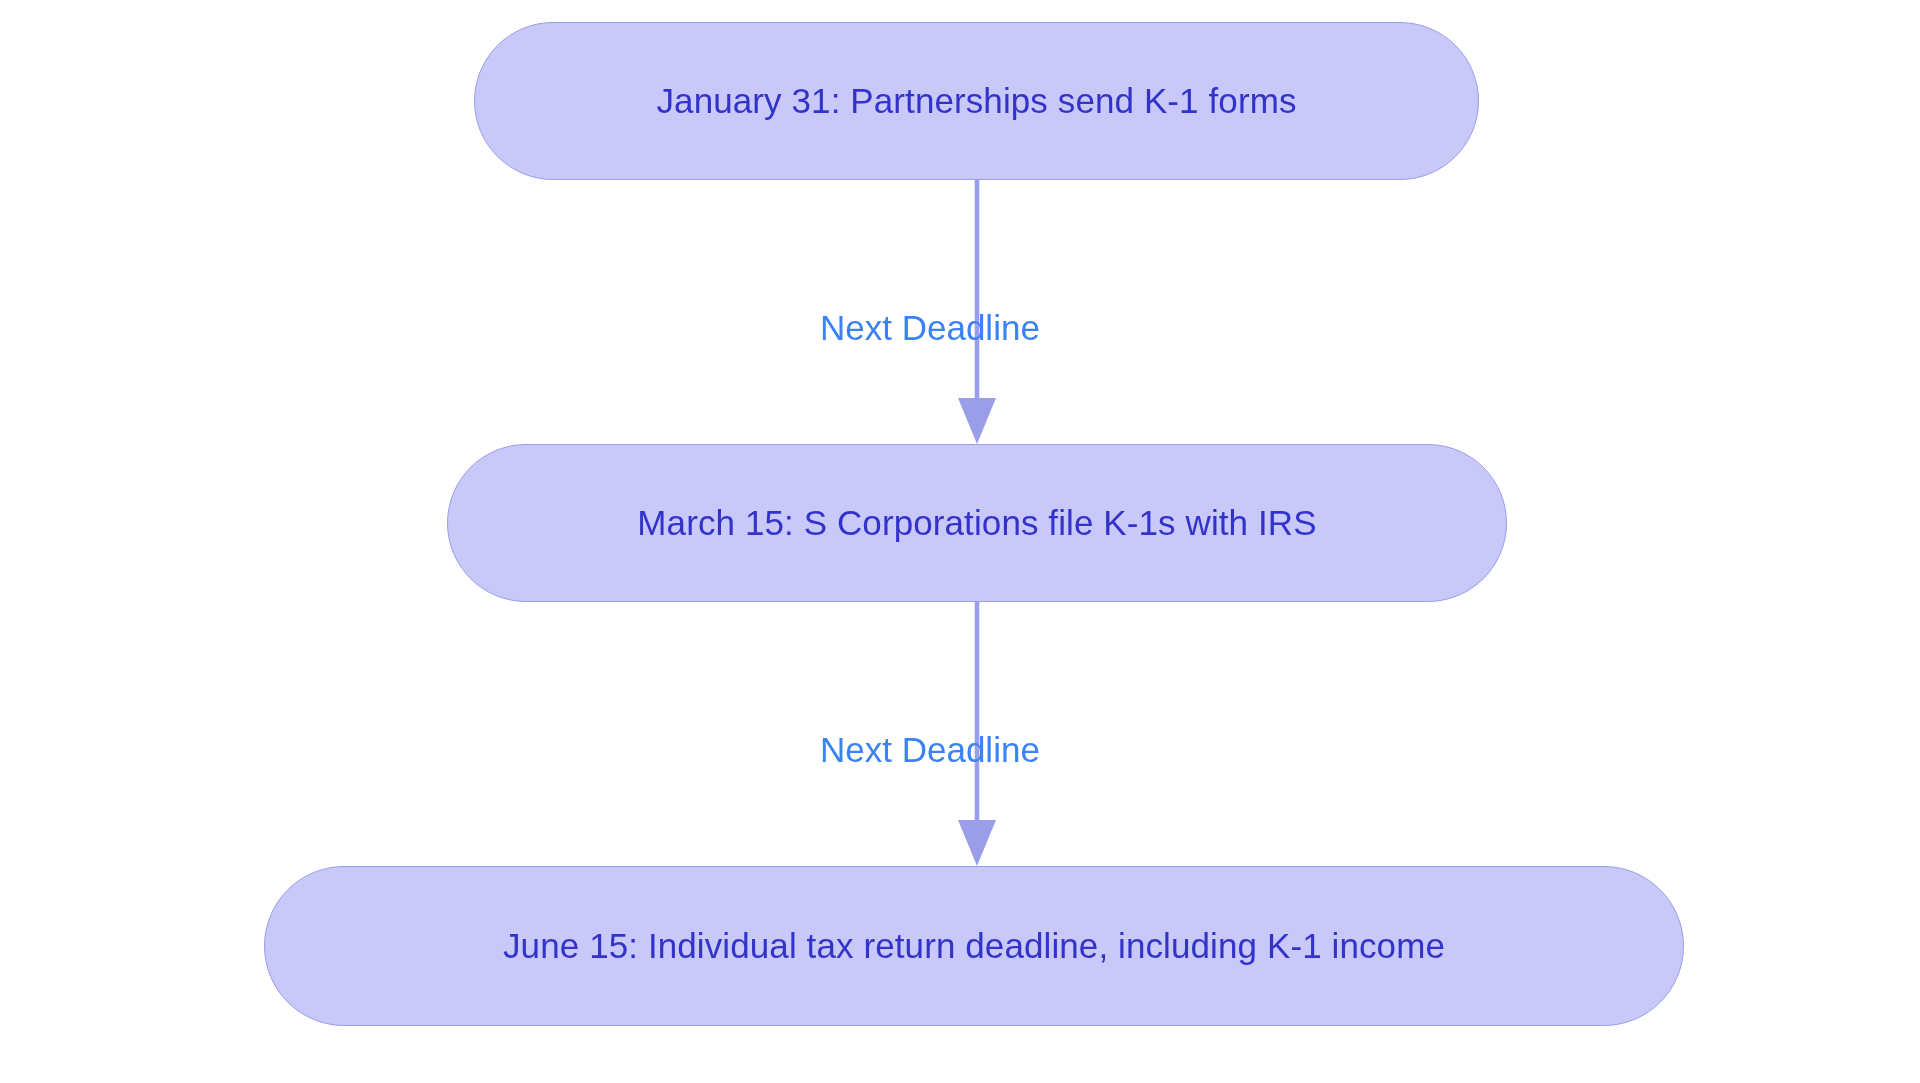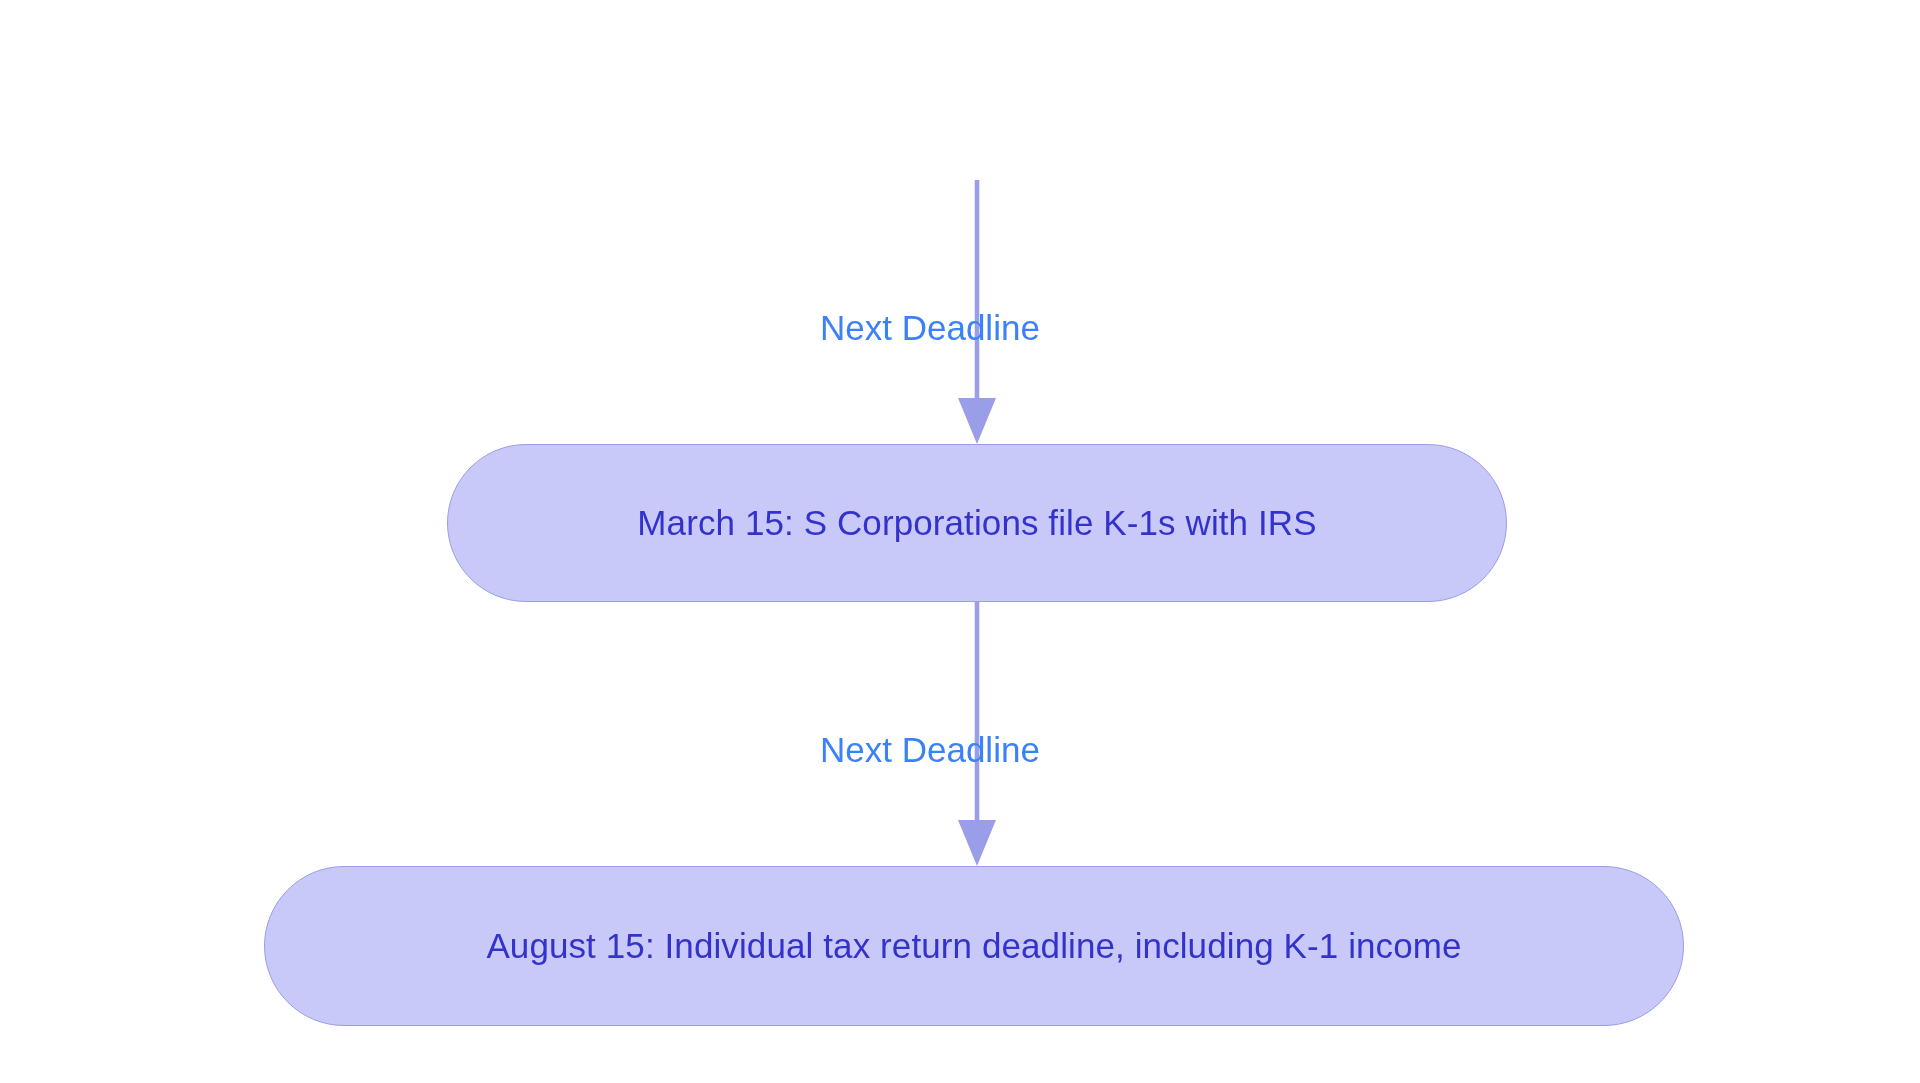--- a/index.html
+++ b/index.html
@@ -105,26 +105,29 @@
   <svg class="edge" viewBox="0 0 1920 1083" width="1920" height="1083" aria-hidden="true">
     <path class="edge-line" d="M 977 180 L 977 402"></path>
     <polygon class="edge-head" points="977,444 958,398 996,398"></polygon>
   </svg>
 
   <svg class="edge" viewBox="0 0 1920 1083" width="1920" height="1083" aria-hidden="true">
     <path class="edge-line" d="M 977 602 L 977 824"></path>
     <polygon class="edge-head" points="977,866 958,820 996,820"></polygon>
   </svg>
 
+  <div class="node" id="node-0">
+    <span class="node-label">January 31: Partnerships send K-1 forms</span>
+  </div>
 
   <div class="edge-label" id="edge-label-0">Next Deadline</div>
 
   <div class="node" id="node-1">
     <span class="node-label">March 15: S Corporations file K-1s with IRS</span>
   </div>
 
   <div class="edge-label" id="edge-label-1">Next Deadline</div>
 
   <div class="node" id="node-2">
-    <span class="node-label">August 15: Individual tax return deadline, including K-1 income</span>
+    <span class="node-label">June 15: Individual tax return deadline, including K-1 income</span>
   </div>
 
 </div>
 
 </body></html>

